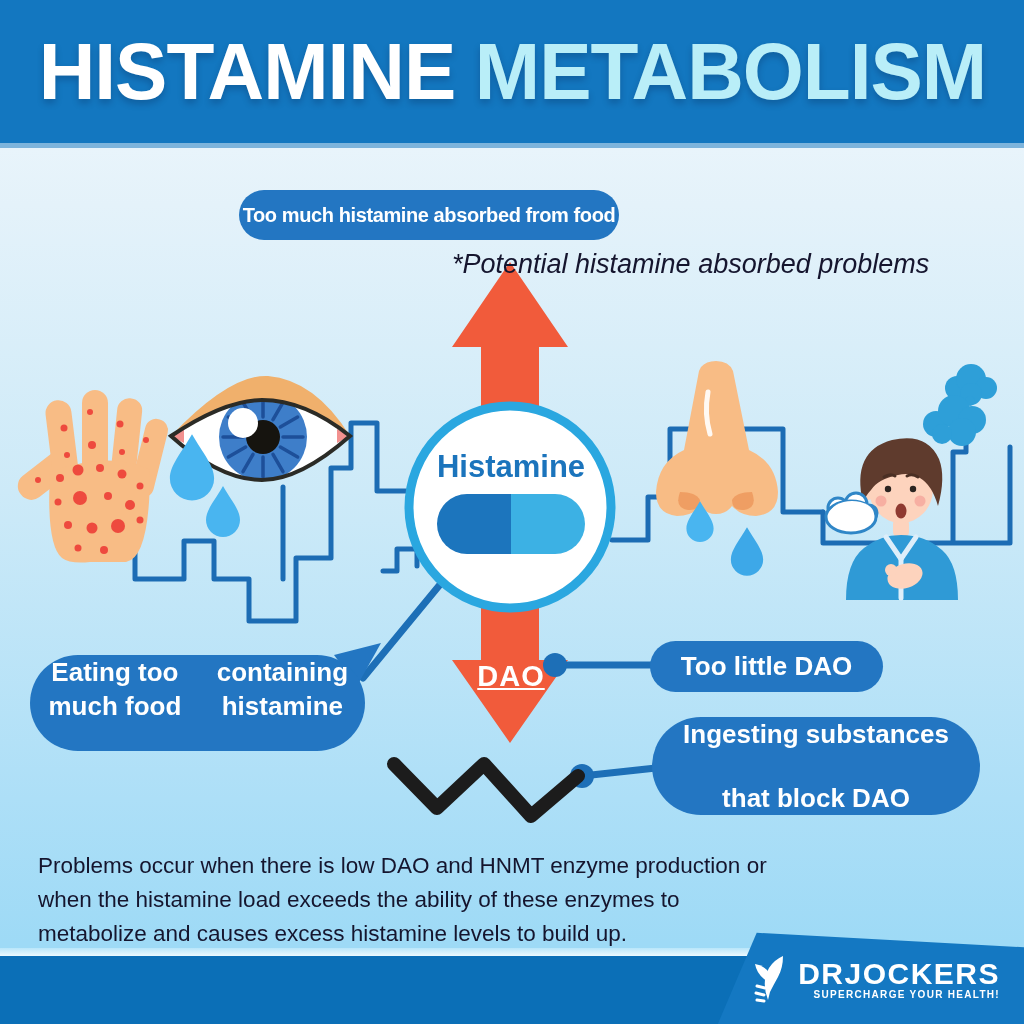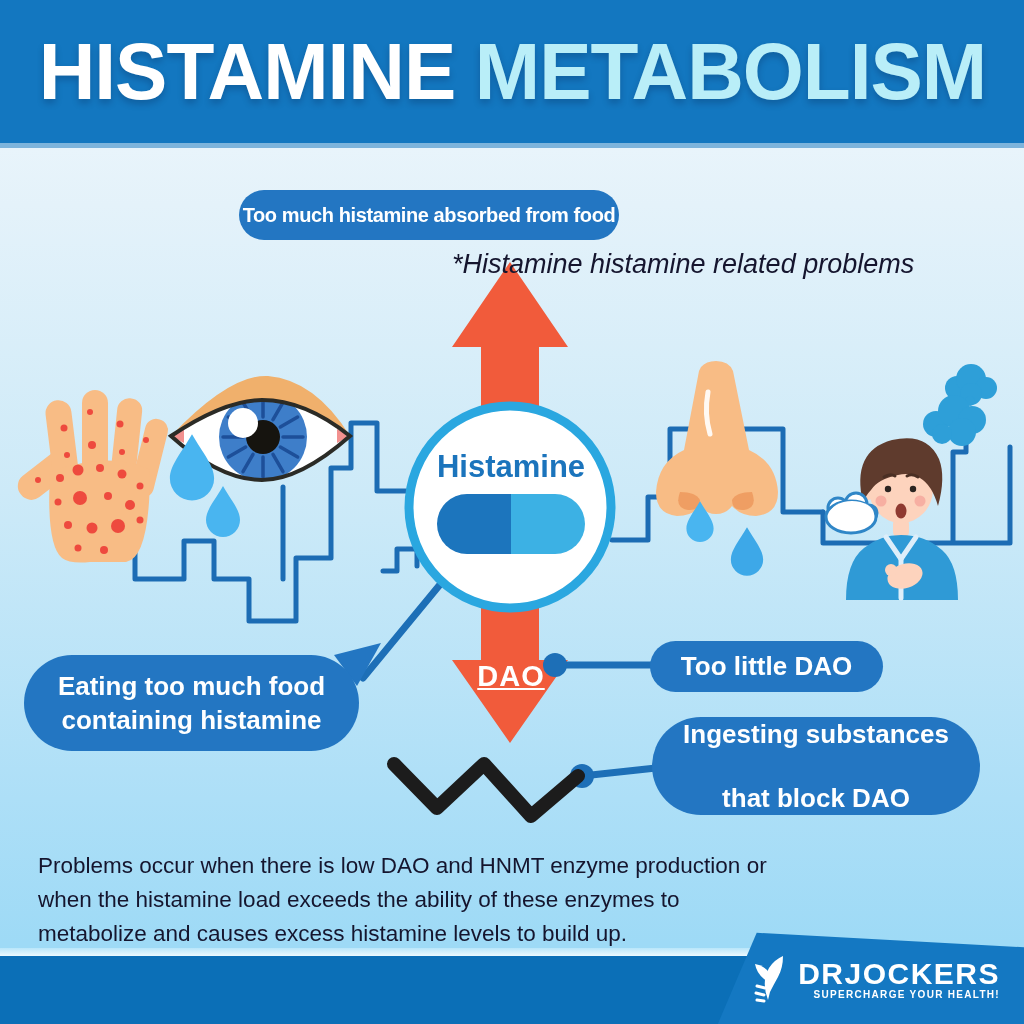--- a/index.html
+++ b/index.html
@@ -14,22 +14,22 @@
     border-bottom:5px solid rgba(255,255,255,.45);}
   .title{font-size:80px;font-weight:bold;white-space:nowrap;letter-spacing:-1px;
     transform:scaleX(.98);text-shadow:0 4px 7px rgba(0,10,40,.22);color:#ffffff;}
   .title .t2{color:#b9eef8;margin-left:20px;}
   
   .svg-art{position:absolute;inset:0;z-index:1;}
   
   .pill{position:absolute;background:#2376c2;color:#fff;font-weight:bold;text-align:center;z-index:4;}
   .pill-top{left:239px;top:190px;width:380px;height:50px;border-radius:26px;
     font-size:20px;letter-spacing:-.4px;line-height:50px;}
-  .pill-eating{left:24px;top:655px;width:335px;height:96px;border-radius:48px;
-    font-size:26px;line-height:34px;display:flex;flex-direction:column;justify-content:center;}
+  .pill-eating{left:30px;top:655px;width:335px;height:96px;border-radius:48px;
+    font-size:26px;line-height:34px;display:flex;flex-direction:row;justify-content:center;}
   .pill-dao2{left:650px;top:641px;width:233px;height:51px;border-radius:26px;
     font-size:26px;line-height:51px;}
   .pill-ingesting{left:652px;top:717px;width:328px;height:98px;border-radius:49px;
     font-size:26px;line-height:34px;display:flex;flex-direction:column;justify-content:space-between;}
   .note{position:absolute;left:452px;top:249px;width:520px;font-size:27px;font-style:italic;
     color:#15152e;z-index:4;}
   .histamine-label{position:absolute;left:424px;top:449px;width:174px;text-align:center;
     font-size:31px;font-weight:bold;color:#1b74bc;z-index:3;}
   .dao-label{position:absolute;left:469px;top:660px;width:84px;text-align:center;
     font-size:29px;font-weight:bold;color:#fff;letter-spacing:1px;z-index:3;text-decoration:underline;}
@@ -207,21 +207,21 @@
   <div class="header">
     <h1 class="title" style="margin:0;">
       <span>HISTAMINE</span><span class="t2">METABOLISM</span>
     </h1>
   </div>
 
   <div class="pill pill-top">
     <span>Too much histamine absorbed from food</span>
   </div>
 
-  <div class="note">*Histamine histamine related problems</div>
+  <div class="note">*Potential histamine absorbed problems</div>
 
   <div class="histamine-label">Histamine</div>
 
   <div class="dao-label">DAO</div>
 
   <div class="pill pill-eating">
     <div>Eating too much food</div>
     <div>containing histamine</div>
   </div>
 

